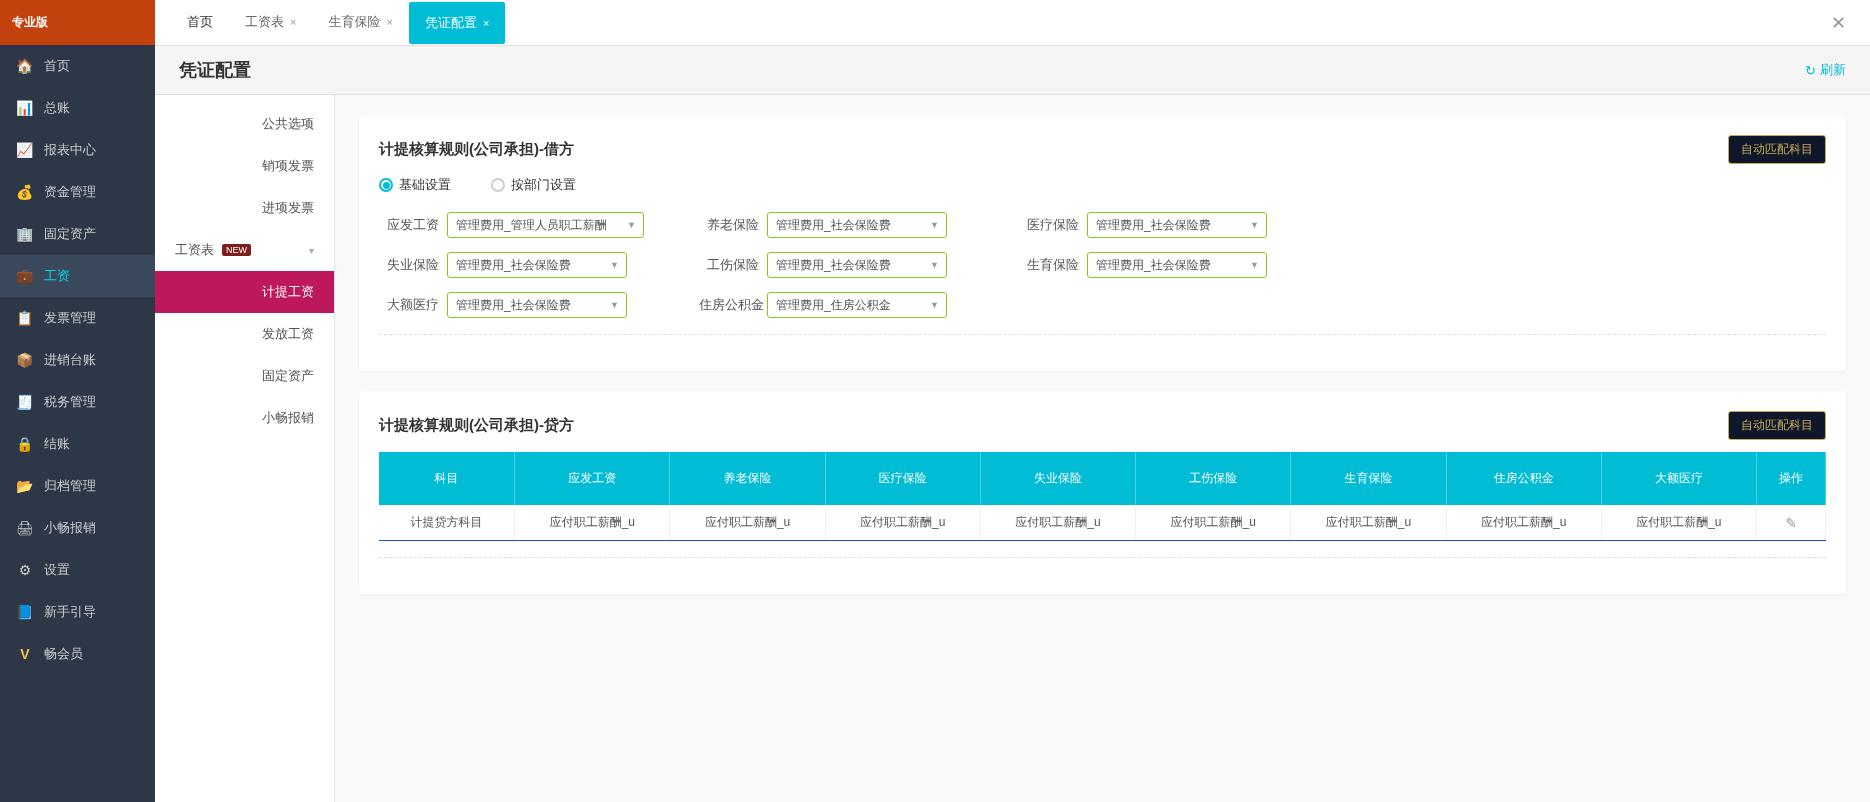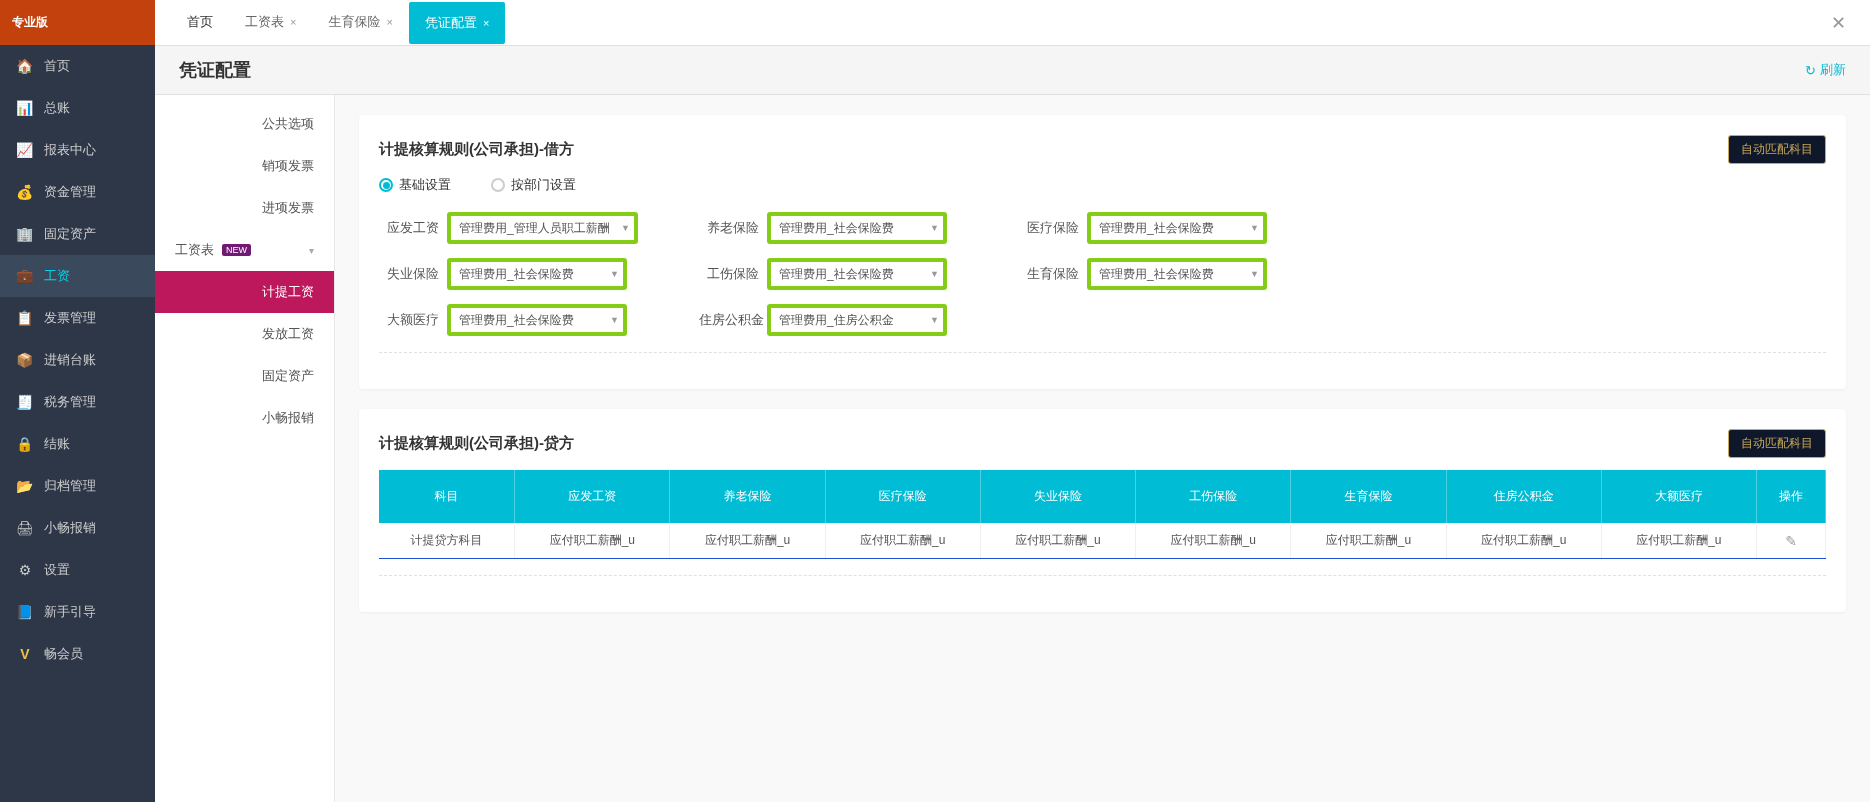--- a/index.html
+++ b/index.html
@@ -28,21 +28,21 @@
     .page-title { font-size: 18px; font-weight: bold; color: #333; }
     .refresh-btn { color: #00bcd4; cursor: pointer; font-size: 13px; display: flex; align-items: center; gap: 4px; }
 
     
     .content-area { display: flex; flex: 1; overflow: hidden; }
 
     
     .left-nav { width: 180px; background: white; border-right: 1px solid #e8e8e8; padding: 8px 0; flex-shrink: 0; overflow-y: auto; }
     .left-nav-item { padding: 12px 20px; font-size: 13px; color: #555; cursor: pointer; display: flex; align-items: center; justify-content: flex-end; position: relative; }
     .left-nav-item.active { background: #be185d; color: white; }
-    .new-badge { background: #701a75; color: white; font-size: 9px; padding: 1px 4px; border-radius: 2px; margin-left: 4px; }
+    .new-badge { background: #7f1d1d; color: white; font-size: 9px; padding: 1px 4px; border-radius: 2px; margin-left: 4px; }
     .nav-expand { font-size: 10px; color: #aaa; }
 
     
     .main-content { flex: 1; overflow-y: auto; padding: 20px 24px; background: #f9f9f9; }
 
     
     .section { background: white; border-radius: 4px; margin-bottom: 20px; padding: 20px; box-shadow: 0 1px 3px rgba(0,0,0,0.05); }
     .section-title { font-size: 15px; font-weight: bold; color: #333; margin-bottom: 12px; display: flex; align-items: center; justify-content: space-between; }
     .section-note { color: #ff9800; font-size: 12px; margin-bottom: 14px; }
 
@@ -51,21 +51,21 @@
     .radio-label { display: flex; align-items: center; gap: 6px; font-size: 13px; color: #333; cursor: pointer; }
     .radio-circle { width: 14px; height: 14px; border-radius: 50%; border: 2px solid #ccc; display: flex; align-items: center; justify-content: center; }
     .radio-circle.checked { border-color: #00bcd4; }
     .radio-circle.checked::after { content: ''; width: 7px; height: 7px; background: #00bcd4; border-radius: 50%; }
 
     
     .form-row { display: flex; gap: 20px; margin-bottom: 14px; flex-wrap: wrap; }
     .form-item { display: flex; align-items: center; gap: 8px; min-width: 300px; }
     .form-label { font-size: 13px; color: #555; white-space: nowrap; width: 60px; text-align: right; }
     .select-wrapper { position: relative; display: inline-flex; align-items: center; }
-    .select-wrapper select { appearance: none; border: 4px solid #84cc16; border-radius: 3px; padding: 5px 24px 5px 8px; font-size: 12px; color: #555; background: white; min-width: 180px; cursor: pointer; }
+    .select-wrapper select { appearance: none; border: 1px solid #84cc16; border-radius: 3px; padding: 5px 36px 5px 8px; font-size: 12px; color: #555; background: white; min-width: 180px; cursor: pointer; }
     .select-wrapper::after { content: '▼'; font-size: 9px; color: #999; position: absolute; right: 8px; pointer-events: none; }
 
     
     .auto-match-btn { border: 1px solid #c8a85a; color: #c8a85a; background: #0f172a; padding: 5px 12px; border-radius: 3px; cursor: pointer; font-size: 12px; white-space: nowrap; }
 
     
     .section-divider { border: none; border-top: 1px dashed #e0e0e0; margin: 16px 0; }
 
     
     .data-table { width: 100%; border-collapse: collapse; font-size: 12px; }

